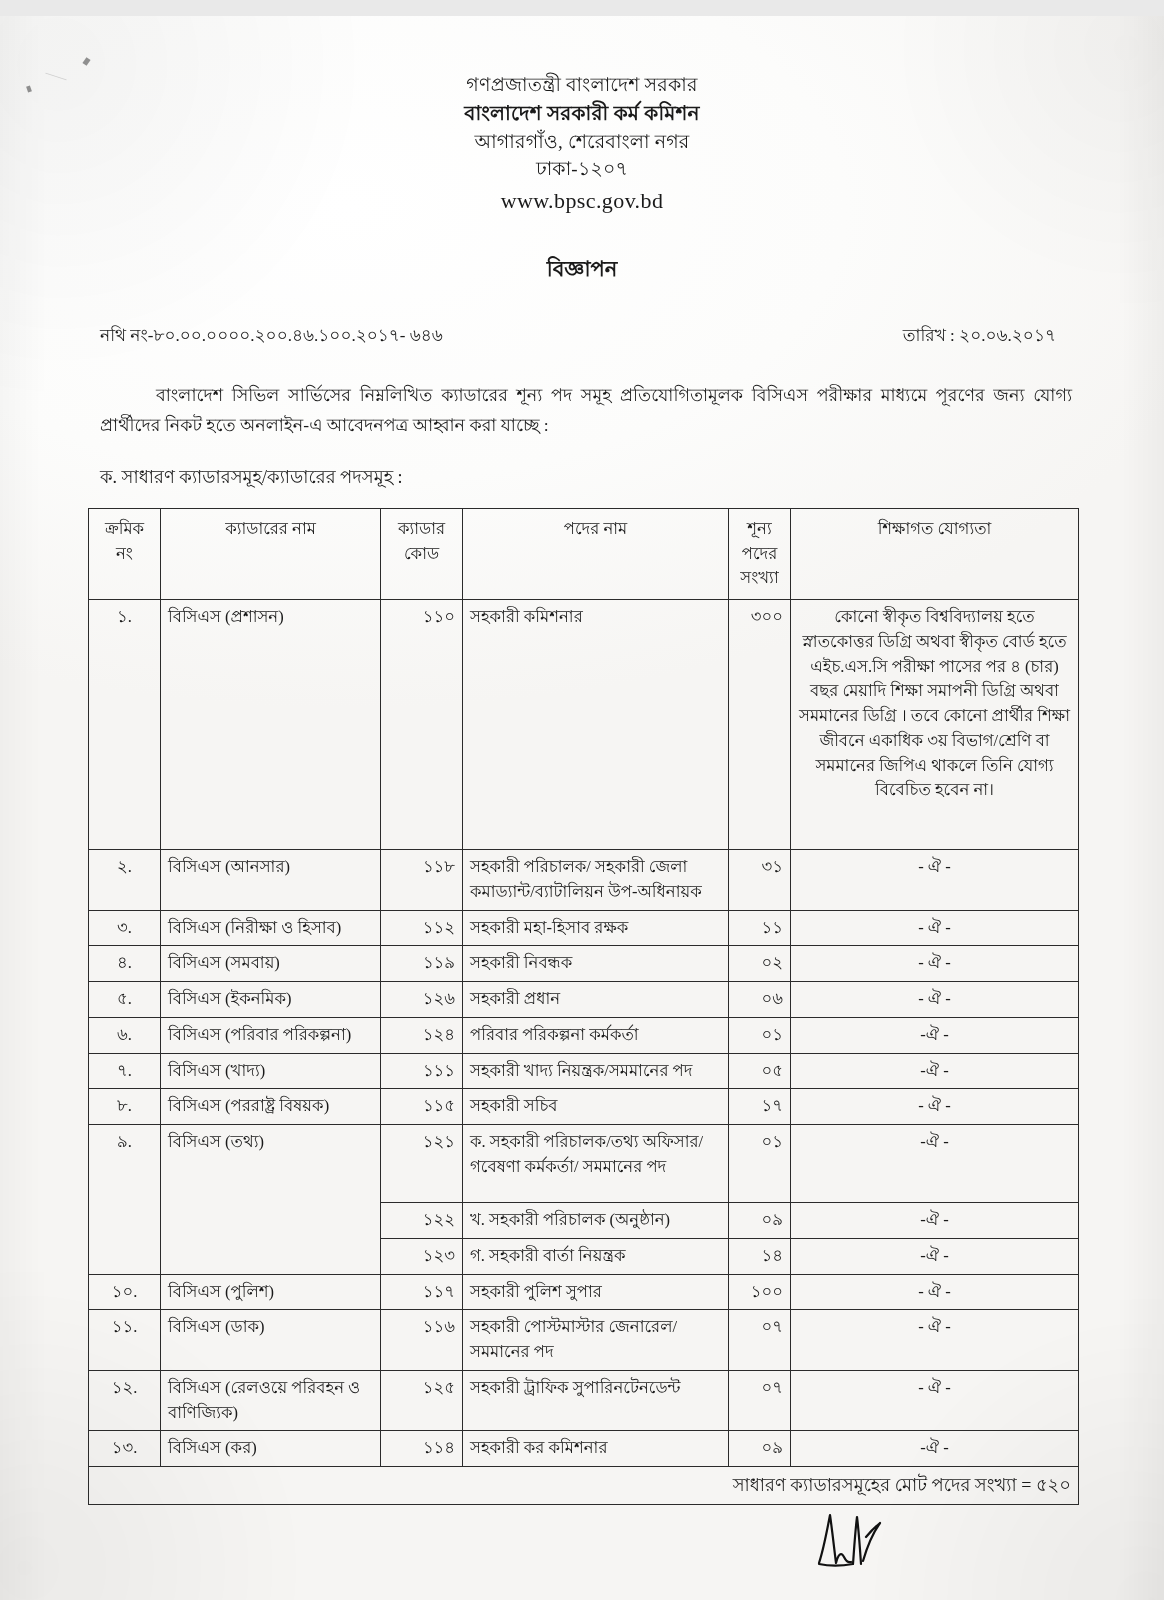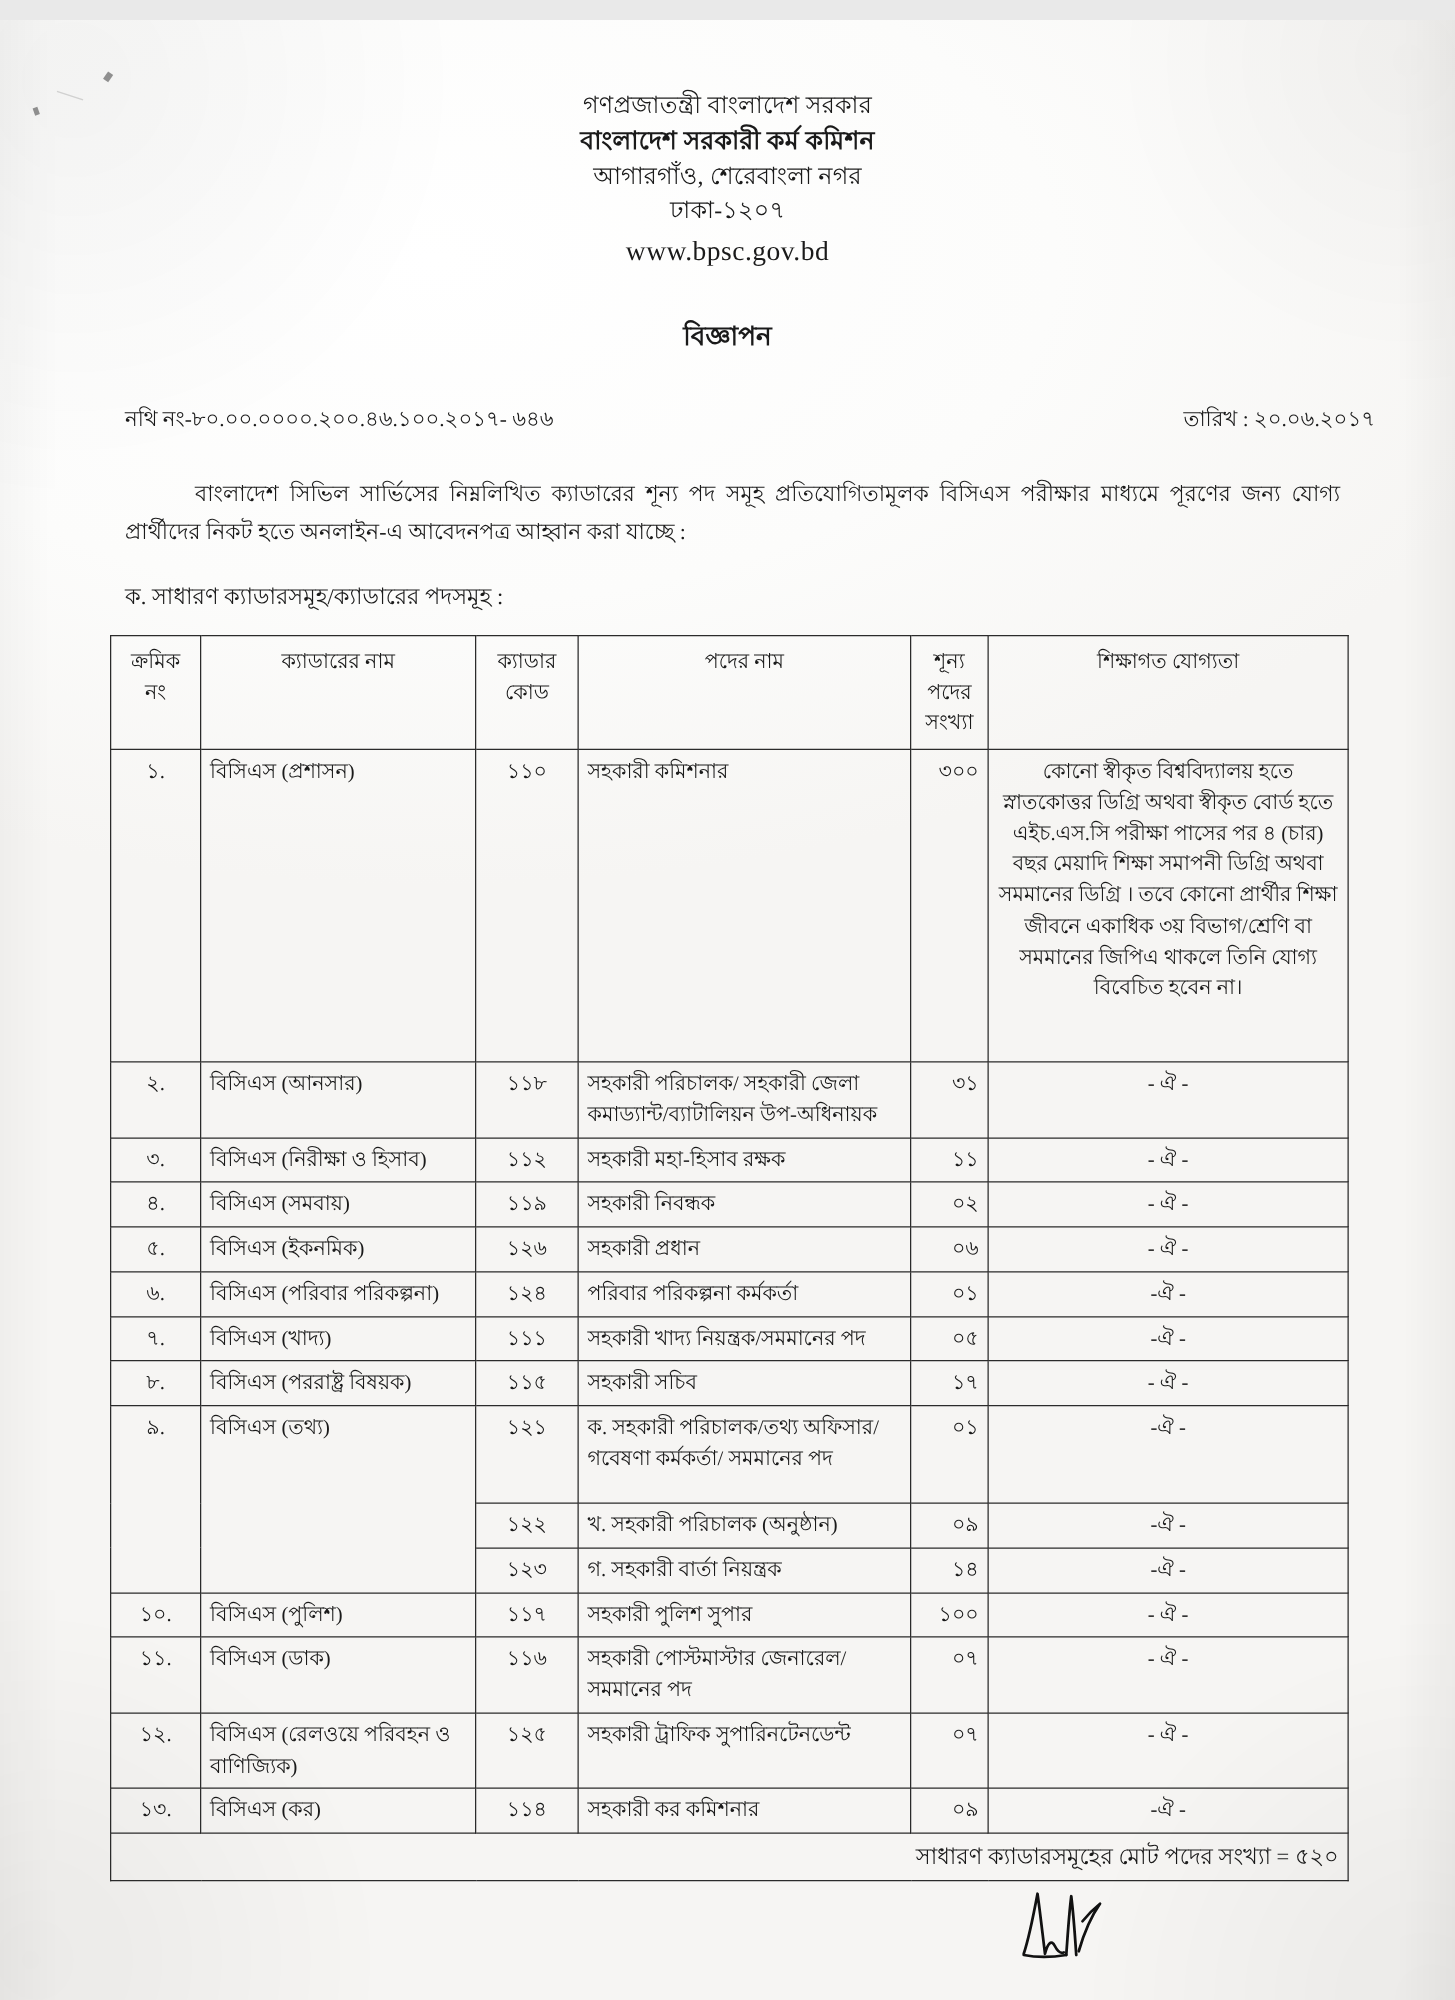--- a/index.html
+++ b/index.html
@@ -75,21 +75,21 @@
     font-weight: bold;
     margin-top: 36px;
   }
 
   
   .meta {
     display: flex;
     justify-content: space-between;
     align-items: baseline;
     margin-top: 34px;
-    padding: 0 64px 0 100px;
+    padding: 0 108px 0 100px;
     font-size: 17px;
   }
 
   .doc-title {
     text-align: center;
     font-size: 23px;
     font-weight: bold;
     margin-top: 26px;
     letter-spacing: .3px;
   }
@@ -131,21 +131,21 @@
     padding-bottom: 8px;
   }
   .c-sl    { width: 72px;  text-align: center; }
   .c-name  { width: 220px; }
   .c-code  { width: 82px;  text-align: center; }
   .c-post  { width: 266px; }
   .c-vac   { width: 62px;  text-align: center; }
   .c-qual  { width: 288px; text-align: center; }
 
   td.sl   { text-align: center; }
-  td.code { text-align: center; }
+  td.code { text-align: right; }
   td.vac  { text-align: right; }
   td.qual { text-align: center; }
 
   .qual-long {
     text-align: center;
     line-height: 1.62;
     padding: 6px 12px 8px 12px;
   }
   .total-row td {
     text-align: right;

